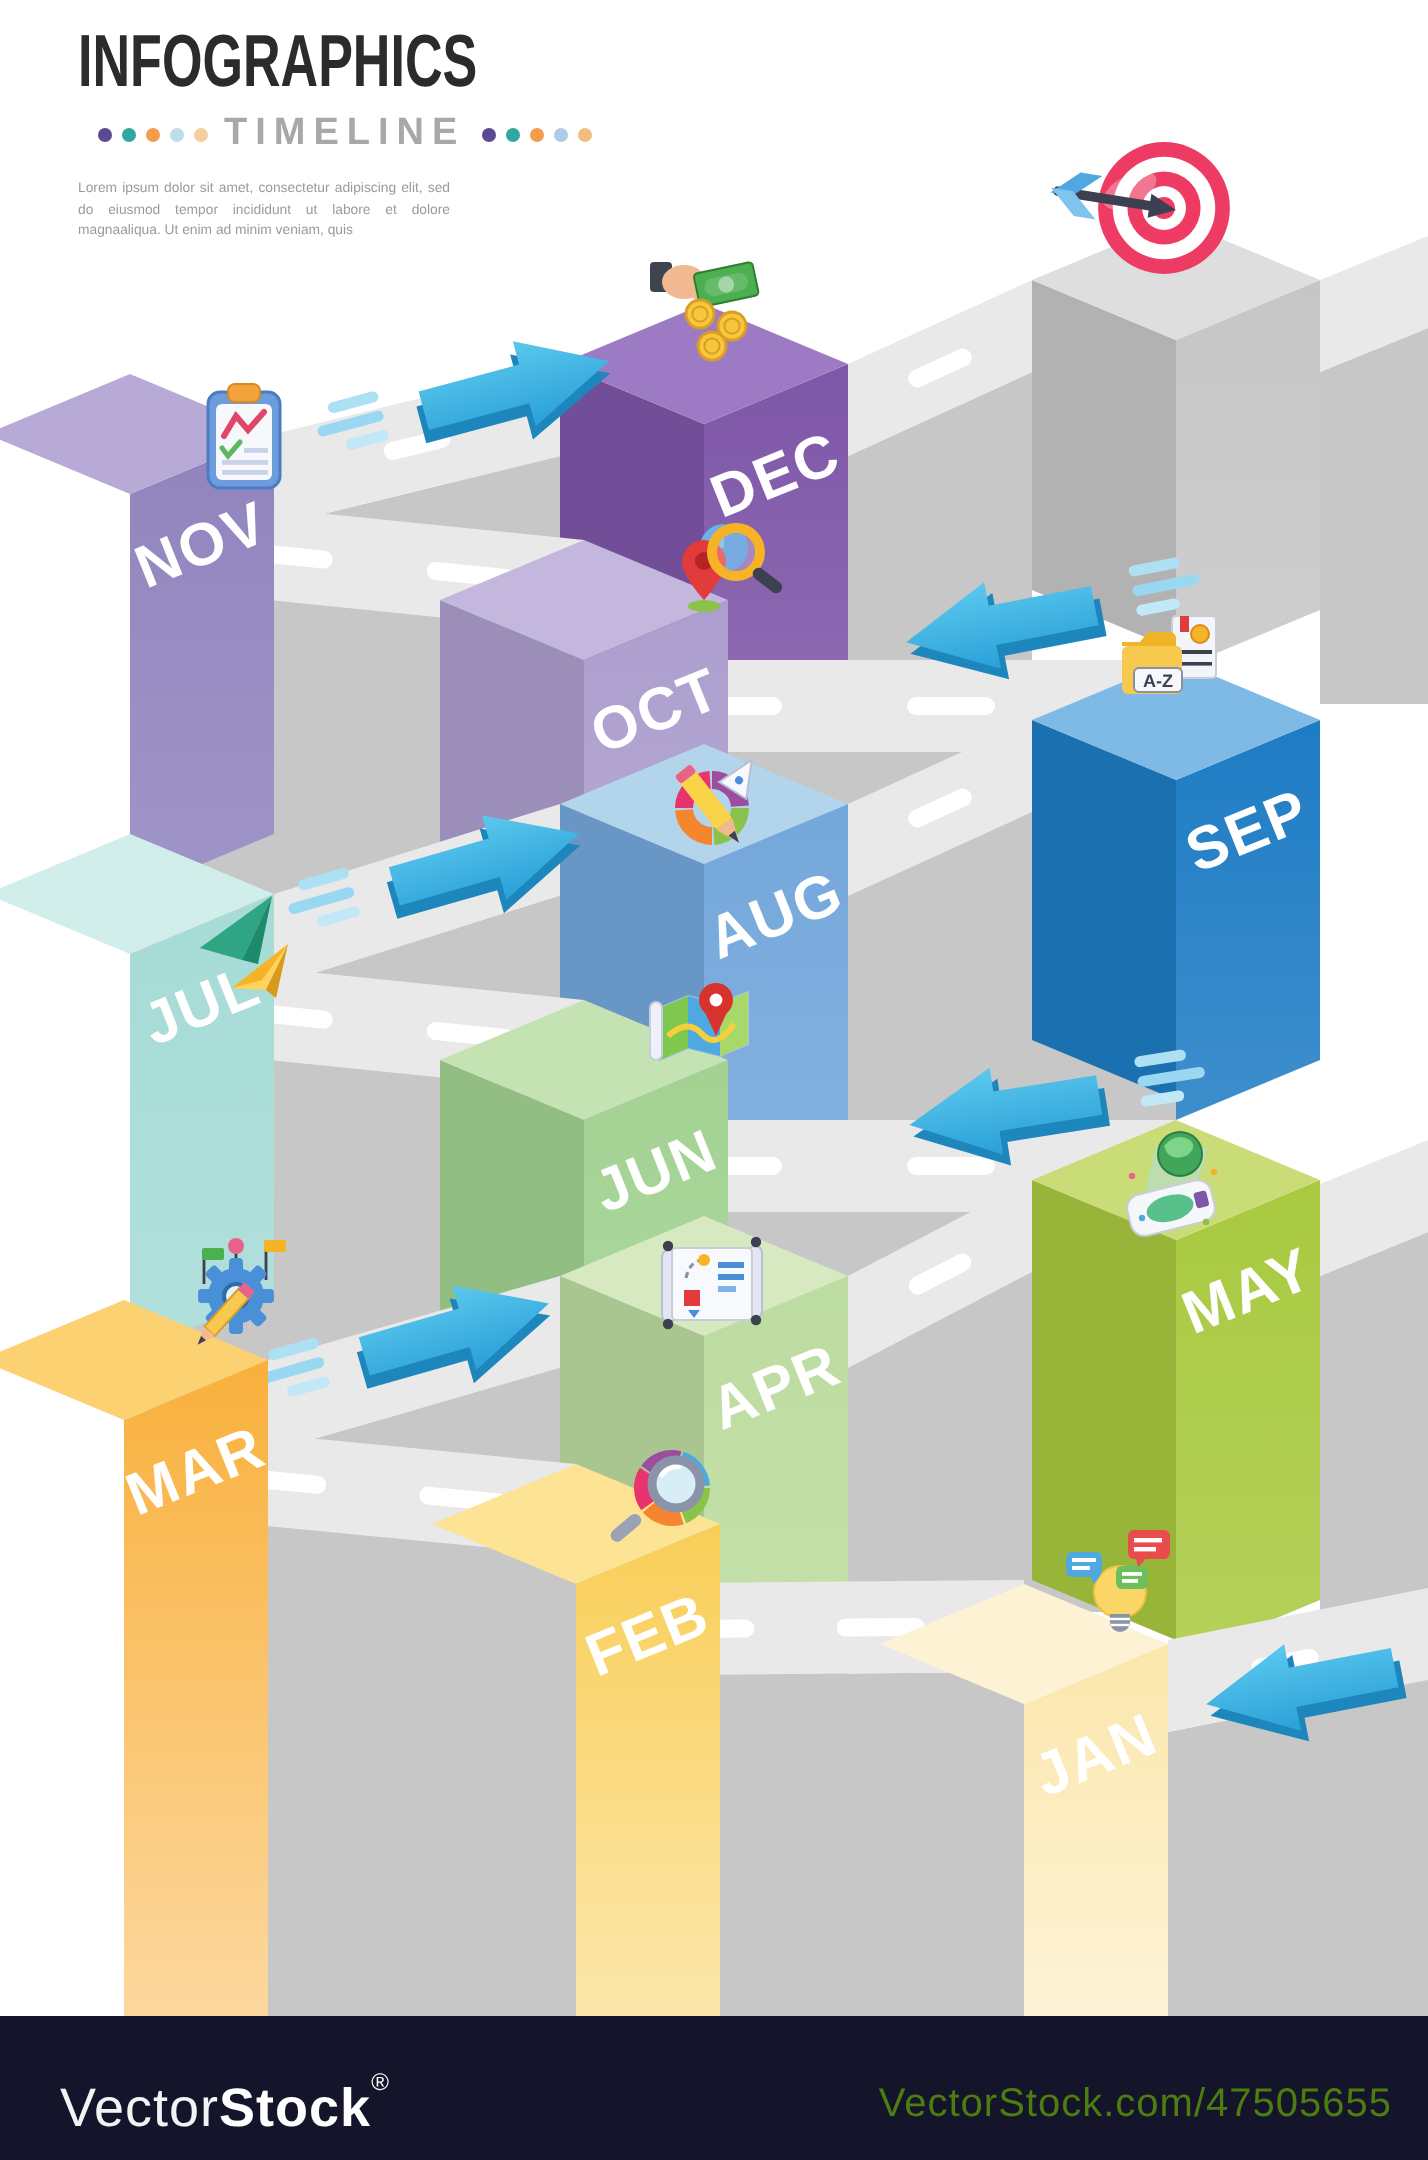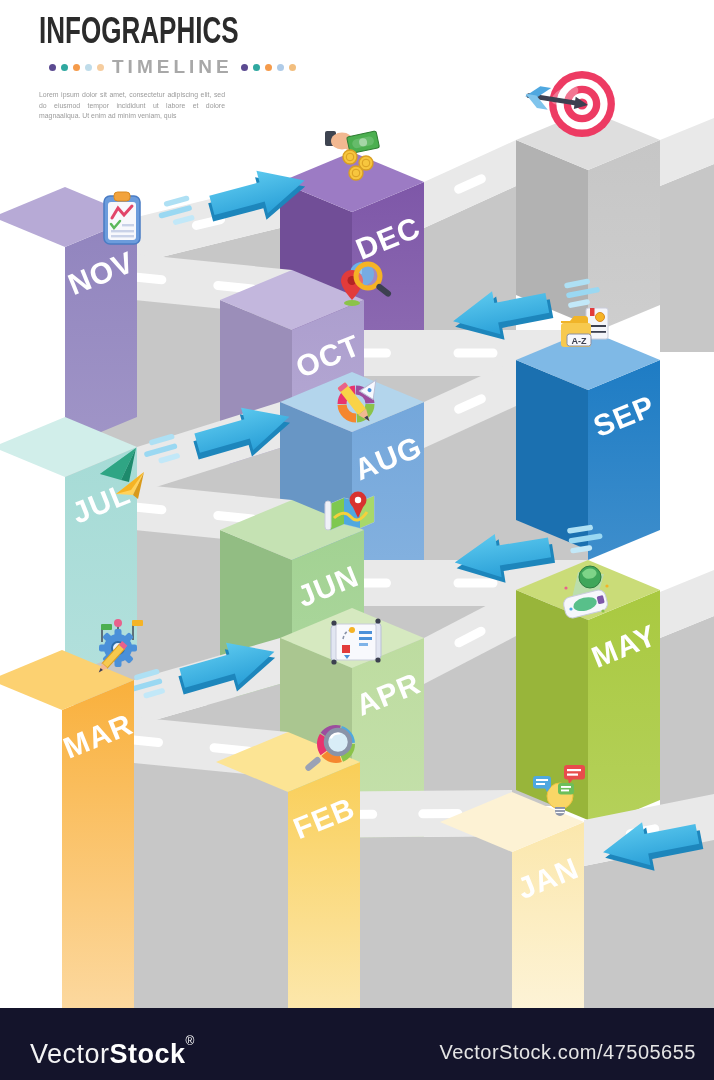--- a/index.html
+++ b/index.html
@@ -14,21 +14,21 @@
   .hdr-sub{font-size:19px;color:#a8a8a8;letter-spacing:4px;font-weight:bold;margin:0 3px;white-space:nowrap;}
   .lorem{position:absolute;left:0px;top:80px;width:186px;font-size:6.9px;line-height:1.55;
          color:#9b9b9b;text-align:justify;}
   
   .footer{position:absolute;left:0;top:1008px;width:714px;height:88px;background:#14142b;
           display:flex;align-items:center;justify-content:space-between;}
   .wm-left{color:#ffffff;font-size:27px;margin-left:30px;letter-spacing:0.5px;}
   .wm-left .lt{font-weight:normal;opacity:.95;}
   .wm-left .bd{font-weight:bold;}
   .wm-left sup{font-size:12px;vertical-align:18px;}
-  .wm-right{color:#e5e5e5;font-size:20px;margin-right:18px;letter-spacing:0.5px;}
+  .wm-right{color:#4d7c0f;font-size:20px;margin-right:18px;letter-spacing:0.5px;}
   svg text.mlabel{font-family:"Liberation Sans",sans-serif;font-weight:bold;fill:#ffffff;
                   font-size:30px;letter-spacing:1px;}
 </style>
 </head>
 <body>
 
 <div class="page">
 
   <svg id="stage" width="714" height="1010" viewBox="0 0 714 1010" style="position:absolute;left:0;top:0;">
       <defs>

